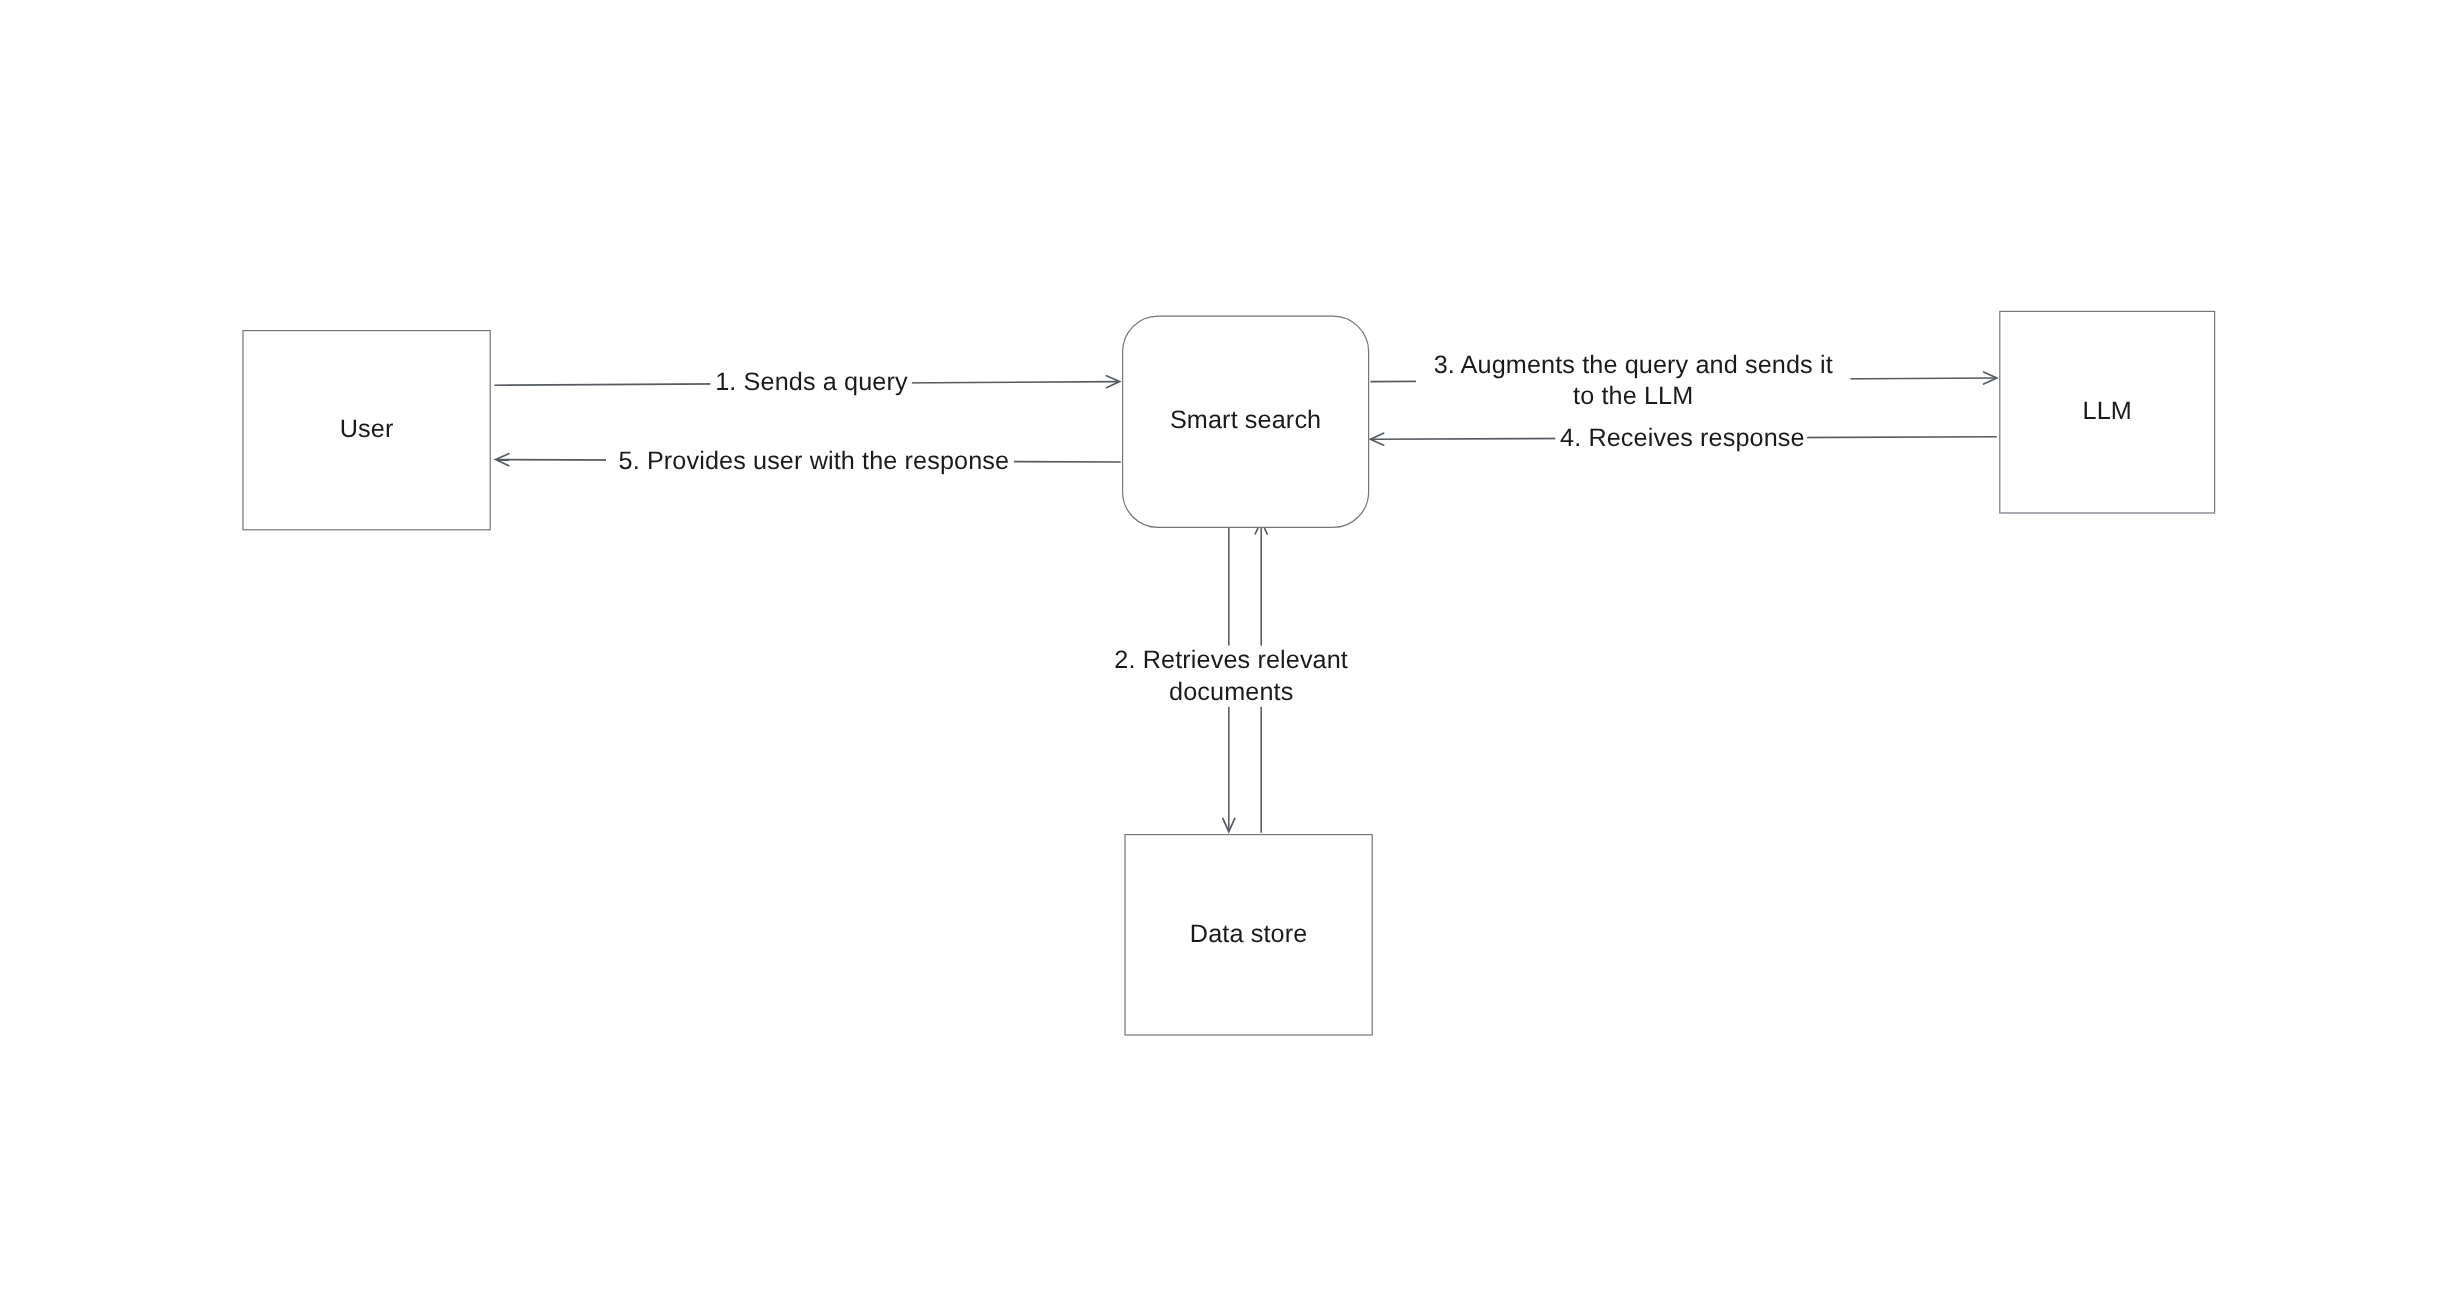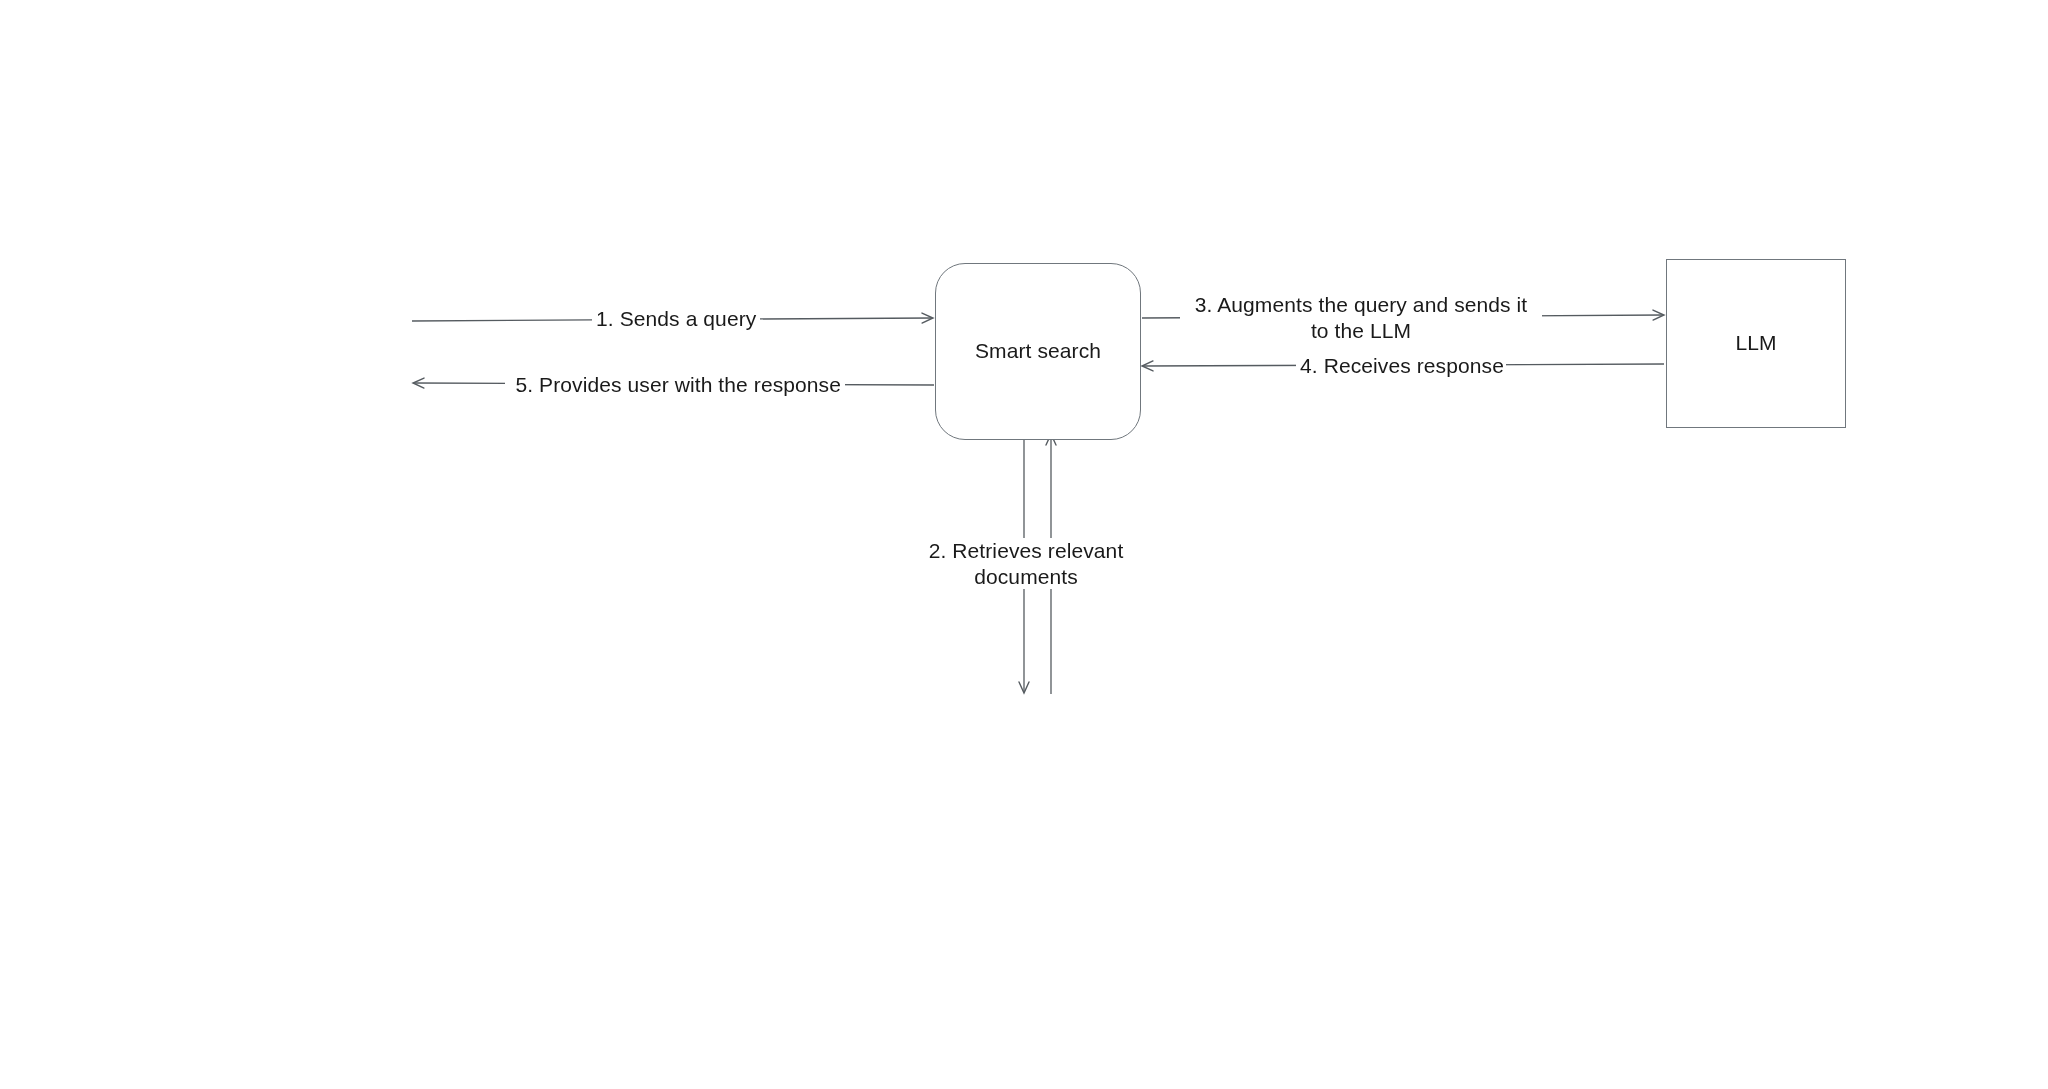--- a/index.html
+++ b/index.html
@@ -82,29 +82,35 @@
 
     <line x1="1142" y1="318" x2="1663" y2="315" stroke="#555b60" stroke-width="1.3" marker-end="url(#arrow-open)"></line>
 
     <line x1="1664" y1="364" x2="1143" y2="366" stroke="#555b60" stroke-width="1.3" marker-end="url(#arrow-open)"></line>
 
     <line x1="1024" y1="434" x2="1024" y2="692" stroke="#555b60" stroke-width="1.3" marker-end="url(#arrow-open)"></line>
 
     <line x1="1051" y1="694" x2="1051" y2="435" stroke="#555b60" stroke-width="1.3" marker-end="url(#arrow-open)"></line>
   </svg>
 
+  <div class="node" style="left:202px; top:275px; width:207px; height:167px;">
+    <span class="node-label">User</span>
+  </div>
 
   <div class="node" style="left:935px; top:263px; width:206px; height:177px;border-radius:30px;">
     <span class="node-label">Smart search</span>
   </div>
 
   <div class="node" style="left:1666px; top:259px; width:180px; height:169px;">
     <span class="node-label">LLM</span>
   </div>
 
+  <div class="node" style="left:937px; top:695px; width:207px; height:168px;">
+    <span class="node-label">Data store</span>
+  </div>
 
   <div class="edge-label single" style="left:592px; top:306px; width:168px;">1. Sends a query</div>
 
   <div class="edge-label single" style="left:505px; top:372px; width:340px;text-align:right;">5. Provides user with the response</div>
 
   <div class="edge-label multiline" style="left:1180px; top:292px; width:362px;">3. Augments the query and sends it to the LLM</div>
 
   <div class="edge-label single" style="left:1296px; top:353px; width:210px;">4. Receives response</div>
 
   <div class="edge-label multiline" style="left:922px; top:538px; width:208px;">2. Retrieves relevant documents</div>

